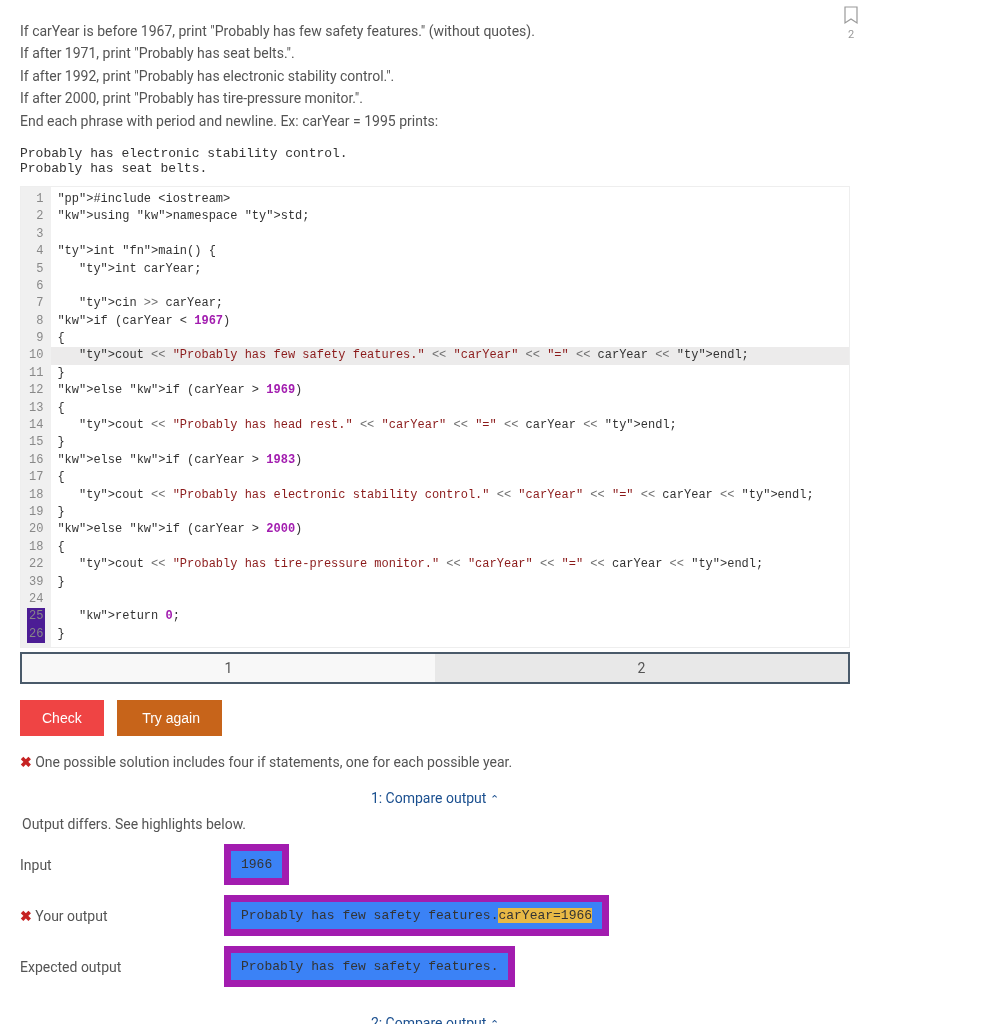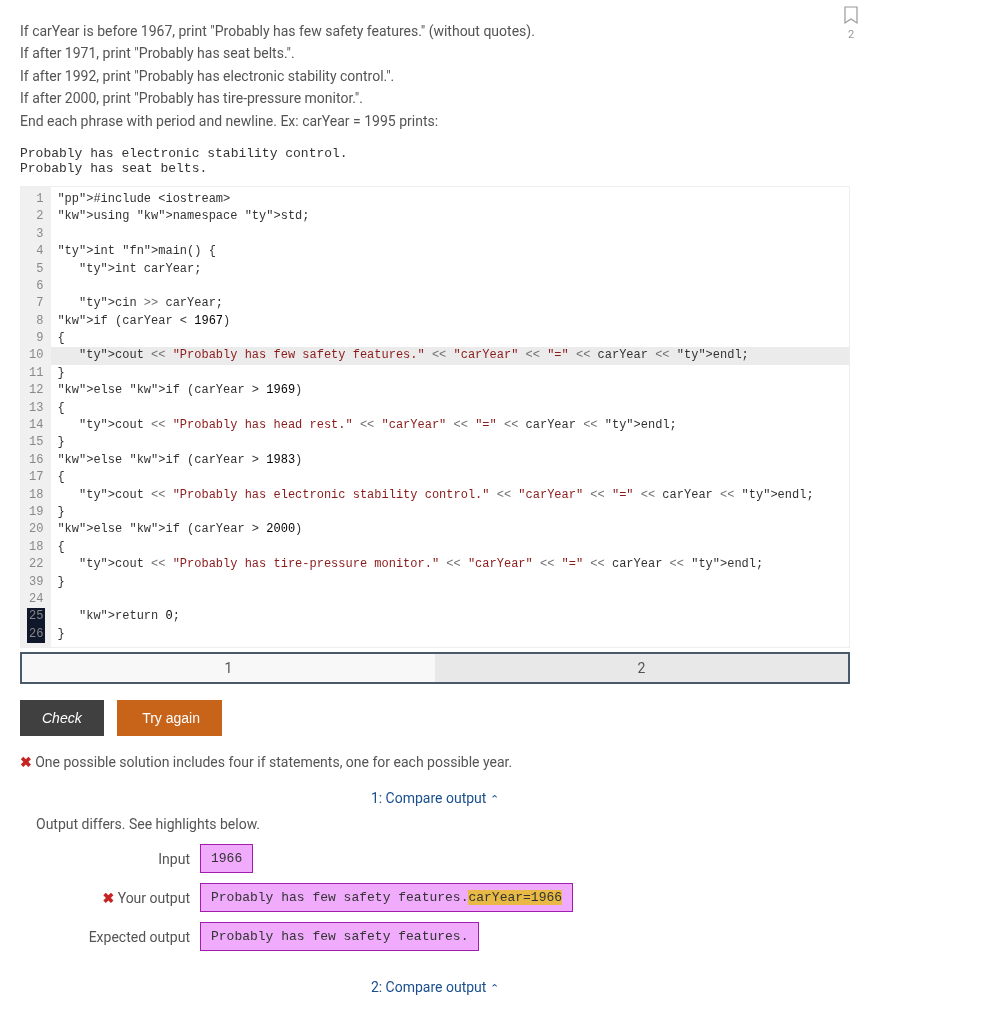--- a/index.html
+++ b/index.html
@@ -8,42 +8,42 @@
 .bookmark { position: absolute; top: 5px; right: 10px; text-align: center; }
 .bookmark svg { stroke: #999; fill: none; }
 .bookmark-num { font-size: 11px; color: #999; display: block; }
 .problem-text { color: #545454; line-height: 1.6; margin-bottom: 14px; }
 .problem-text p { margin-bottom: 0; }
 .mono-output { font-family: "Courier New", monospace; font-size: 13px; margin-bottom: 10px; }
 .mono-output .line { white-space: pre; }
 .code-block { border: 1px solid #eee; display: flex; font-family: "Courier New", monospace; font-size: 12px; margin-bottom: 4px; }
 .gutter { background: #f0f0f0; text-align: right; padding: 4px 6px; color: #888; line-height: 1.45; }
 .gutter div { padding: 0 2px; }
-.gutter .hl-g { background: #0f172a; }
+.gutter .hl-g { background: #4c1d95; }
 .code { flex: 1; padding: 4px 0; line-height: 1.45; }
 .code .row { white-space: pre; padding: 0 6px; }
 .code .row.hl { background: #ecebeb; }
 .str { color: #8b1a1a; }
-.num { color: #000000; }
+.num { color: #a21caf; font-weight: bold; }
 .op { color: #707070; }
 .tab-bar { display: flex; border: 2px solid #4a5a6a; margin-bottom: 16px; }
 .tab { flex: 1; text-align: center; padding: 6px 0; background: #e8e8e8; color: #555; cursor: pointer; }
 .tab.active { background: #f8f8f8; }
 .buttons { margin-bottom: 18px; }
 .btn { display: inline-block; border: none; padding: 10px 22px; color: #fff; font-size: 14px; cursor: pointer; margin-right: 10px; }
-.btn-check { background: #404040; font-style: italic; }
+.btn-check { background: #ef4444; }
 .btn-tryagain { background: #c7641a; padding-left: 25px; }
 .hint-line { color: #545454; margin-bottom: 20px; }
 .x-icon { color: #c62323; font-weight: bold; font-family: Arial; }
 .section-title { color: #1a4f8f; margin-bottom: 10px; cursor: pointer; text-align: center; }
 .caret-up { font-size: 11px; color: #1a4f8f; }
-.differs { color: #545454; margin-left: 16px; margin-bottom: 12px; }
+.differs { color: #545454; margin-left: 2px; margin-bottom: 12px; }
 .result-row { display: flex; align-items: center; margin-bottom: 10px; }
-.result-label { width: 180px; text-align: right; color: #545454; padding-right: 10px; }
-.result-box { font-family: "Courier New", monospace; background: #f0abfc; border: 1px solid #a21caf; padding: 6px 10px; font-size: 13px; color: #333; }
+.result-label { width: 180px; text-align: left; color: #545454; padding-right: 10px; }
+.result-box { font-family: "Courier New", monospace; background: #3b82f6; border: 7px solid #a21caf; padding: 6px 10px; font-size: 13px; color: #333; margin-left: 24px; }
 .hl-diff { background: #e8b945; }
 .test-block { margin-bottom: 28px; }
 .outer { position: relative; width: 996px; }
 </style>
 </head>
 <body>
 
 <div class="outer">
 <div class="page">
 

